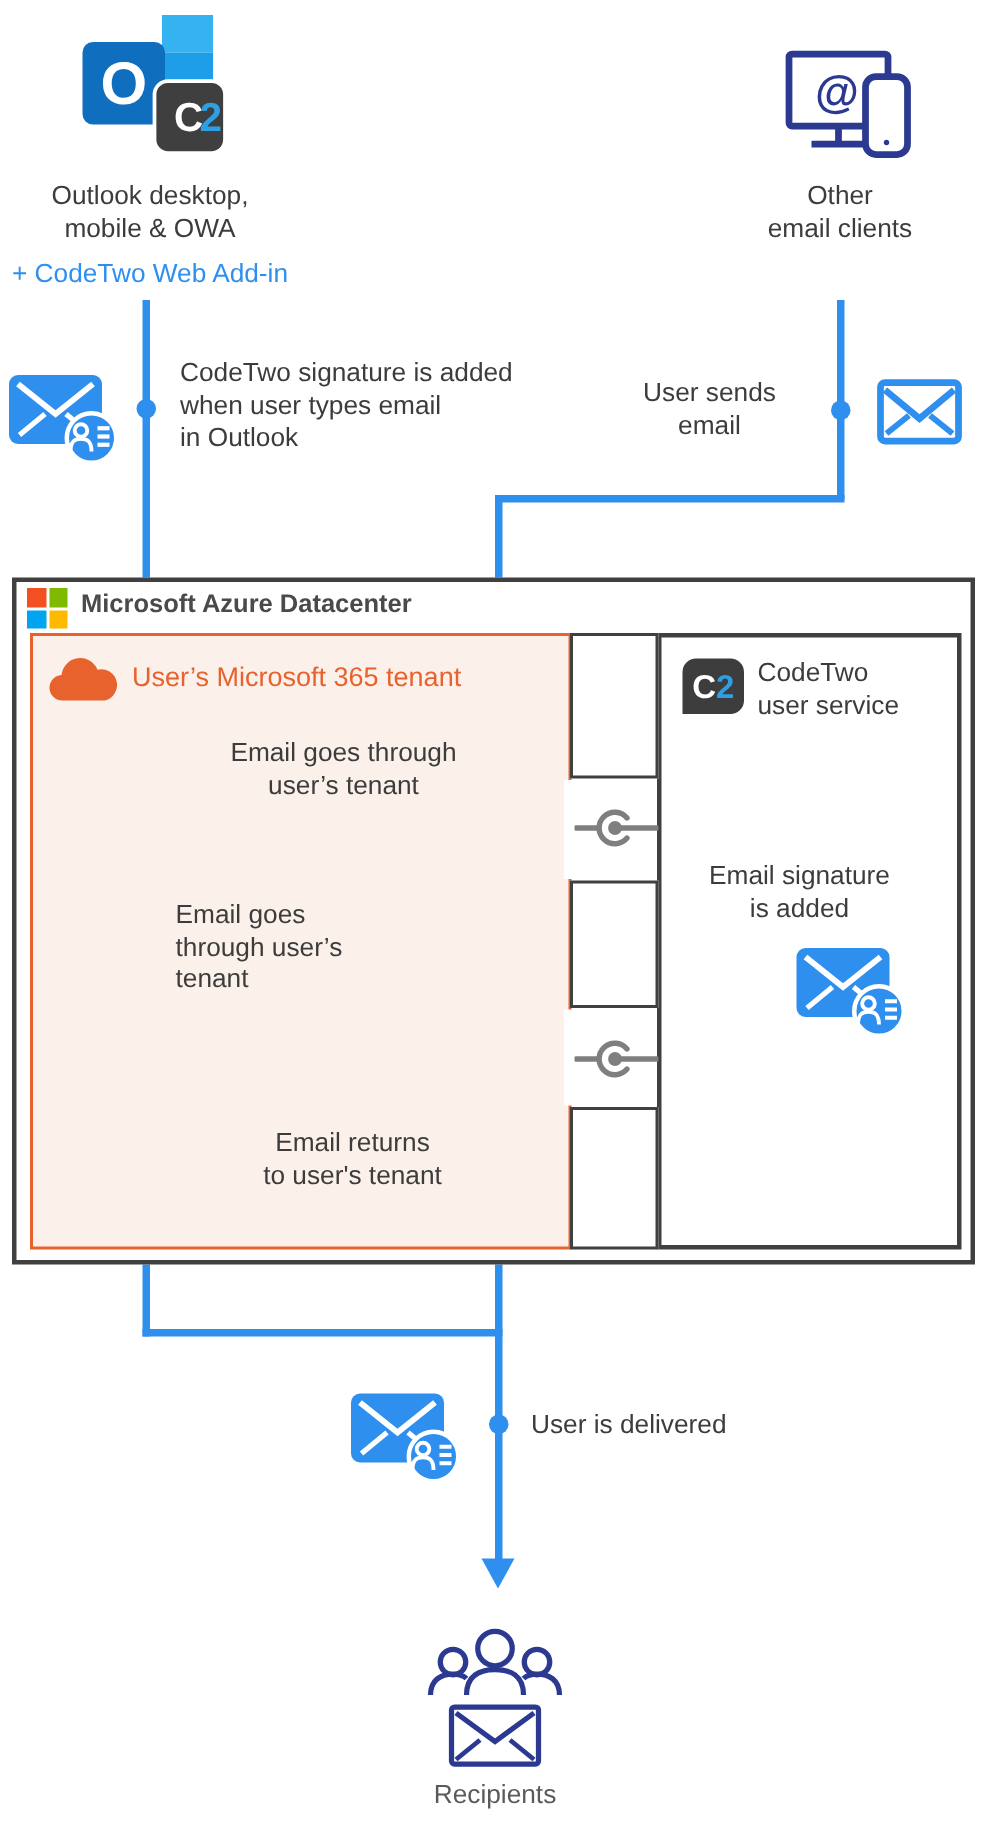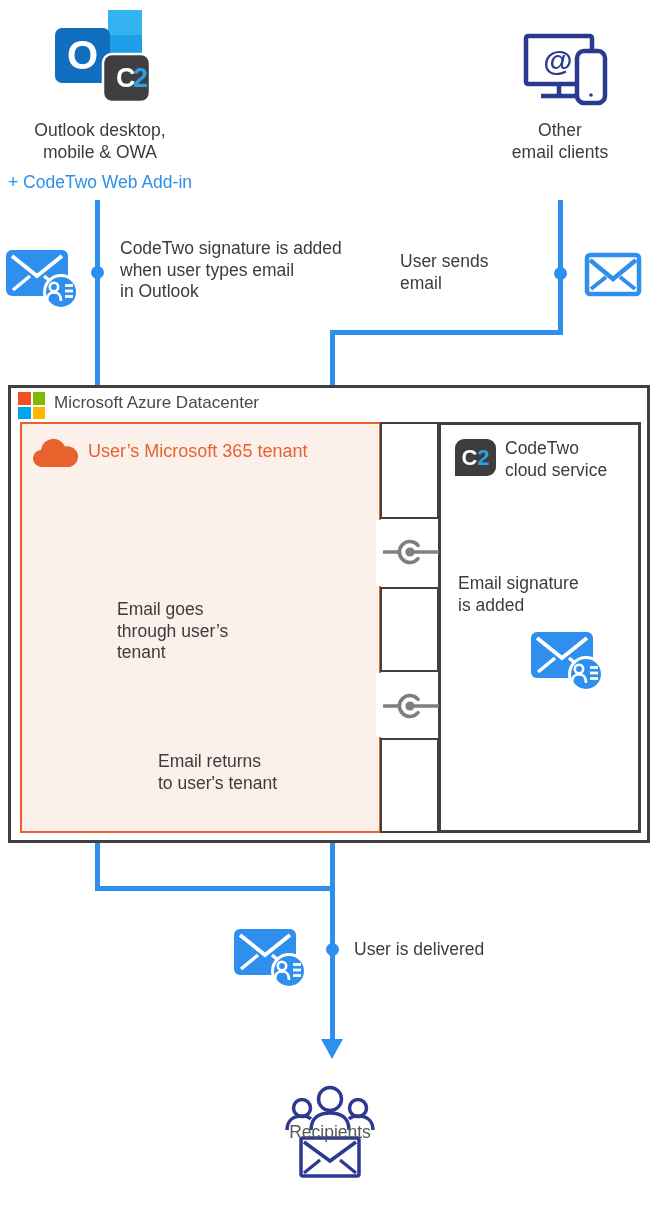--- a/index.html
+++ b/index.html
@@ -22,23 +22,23 @@
   .tenant-box{position:absolute;left:20px;top:422px;width:361px;height:411px;
     border:2px solid var(--orange);box-sizing:border-box;background:var(--tenant-fill);}
   .c2-box{position:absolute;left:438px;top:422px;width:203px;height:411px;
     border:3px solid var(--border-dark);box-sizing:border-box;background:#fff;}
   .tab{position:absolute;left:380px;width:59px;border:2.5px solid var(--border-dark);
     box-sizing:border-box;background:#fff;}
   .gapcover{position:absolute;left:376px;width:61px;background:#fff;}
   
   .label{position:absolute;font-size:17.5px;line-height:21.5px;color:var(--text-dark);
     white-space:pre-line;}
-  .t-right{text-align:left;}
+  .t-right{text-align:center;}
   .t-center{text-align:center;}
-  .azure-title{position:absolute;left:54px;top:393px;font-size:17px;font-weight:400;
+  .azure-title{position:absolute;left:54px;top:393px;font-size:17px;font-weight:700;
     color:#4A4A4A;}
   .tenant-title{position:absolute;left:88px;top:441px;font-size:18px;color:var(--orange);text-align:right;}
   .c2-title{position:absolute;left:505px;top:437px;font-size:17.5px;line-height:22px;
     color:var(--text-dark);white-space:pre-line;}
   .addin{color:var(--accent-blue) !important;}
   .recip-lbl{color:var(--text-gray) !important;}
   
   .ms-logo{position:absolute;left:18px;top:392px;width:27px;height:27px;display:grid;
     grid-template-columns:12.5px 12.5px;grid-template-rows:12.5px 12.5px;gap:2px;}
   .ms-logo i{display:block;}
@@ -127,21 +127,21 @@
   <div class="tab" style="top:587px;height:85px"></div>
   <div class="tab" style="top:738px;height:95px"></div>
   <div class="gapcover" style="top:520px;height:66px"></div>
   <div class="gapcover" style="top:673px;height:64px"></div>
 
   <div class="c2chip" style="left:455px;top:439px;width:41px;height:37px;font-size:22px">
       <span>C</span>
       <span class="two">2</span>
     </div>
   <div class="c2-title">CodeTwo
-cloud service</div>
+user service</div>
 
   <svg class="abs" style="left:383px;top:534px" width="56" height="36" viewBox="0 0 56 36">
     <line x1="1" y1="18" x2="15" y2="18" stroke="#7F7F7F" stroke-width="3.6" stroke-linecap="round"></line>
     <path d="M35,11.3 A10.5,10.5 0 1 0 35,24.7" fill="none" stroke="#7F7F7F" stroke-width="3.6" stroke-linecap="round"></path>
     <circle cx="27" cy="18" r="4.6" fill="#7F7F7F"></circle>
     <line x1="31" y1="18" x2="55" y2="18" stroke="#7F7F7F" stroke-width="3.6" stroke-linecap="round"></line>
   </svg>
   <svg class="abs" style="left:383px;top:688px" width="56" height="36" viewBox="0 0 56 36">
     <line x1="1" y1="18" x2="15" y2="18" stroke="#7F7F7F" stroke-width="3.6" stroke-linecap="round"></line>
     <path d="M35,11.3 A10.5,10.5 0 1 0 35,24.7" fill="none" stroke="#7F7F7F" stroke-width="3.6" stroke-linecap="round"></path>
@@ -193,20 +193,22 @@
     <line x1="61" y1="37.5" x2="69" y2="37.5" stroke="#fff" stroke-width="2.8"></line>
     <line x1="61" y1="43" x2="69" y2="43" stroke="#fff" stroke-width="2.8"></line>
     <line x1="61" y1="48.5" x2="69" y2="48.5" stroke="#fff" stroke-width="2.8"></line>
   </svg>
 
   <div class="label" style="left:120px;top:238px">CodeTwo signature is added
 when user types email
 in Outlook</div>
   <div class="label t-right" style="left:400px;top:251px;width:146px">User sends
 email</div>
+  <div class="label t-right" style="left:138px;top:491px;width:182px">Email goes through
+user’s tenant</div>
   <div class="label" style="left:117px;top:599px">Email goes
 through user’s
 tenant</div>
   <div class="label t-right" style="left:458px;top:573px;width:150px">Email signature
 is added</div>
   <div class="label t-right" style="left:158px;top:751px;width:154px">Email returns
 to user's tenant</div>
   <div class="label" style="left:354px;top:939px">User is delivered</div>
 
   <svg class="abs" style="left:272px;top:1084px" width="116" height="100" viewBox="0 0 116 100">
@@ -214,15 +216,15 @@
     <circle cx="86" cy="24" r="8.5" fill="#fff" stroke="#2B3990" stroke-width="3.5"></circle>
     <path d="M15,46 C15,36 22,32 30,32 C34,32 37,33 39,35" fill="none" stroke="#2B3990" stroke-width="3.5"></path>
     <path d="M101,46 C101,36 94,32 86,32 C82,32 79,33 77,35" fill="none" stroke="#2B3990" stroke-width="3.5"></path>
     <circle cx="58" cy="15" r="11.5" fill="#fff" stroke="#2B3990" stroke-width="3.5"></circle>
     <path d="M39,46 C39,33 48,29 58,29 C68,29 77,33 77,46" fill="none" stroke="#2B3990" stroke-width="3.5"></path>
     <rect x="29" y="54" width="58" height="38" rx="2" fill="#fff" stroke="#2B3990" stroke-width="3.5"></rect>
     <polyline points="32,58 58,77 84,58" fill="none" stroke="#2B3990" stroke-width="3.5"></polyline>
     <line x1="32" y1="89" x2="48" y2="76" stroke="#2B3990" stroke-width="3.2"></line>
     <line x1="84" y1="89" x2="68" y2="76" stroke="#2B3990" stroke-width="3.2"></line>
   </svg>
-  <div class="label t-center recip-lbl" style="left:255px;top:1122px;width:150px">Recipients</div>
+  <div class="label t-center recip-lbl" style="left:255px;top:1186px;width:150px">Recipients</div>
 
 </div>
 
 </body></html>

